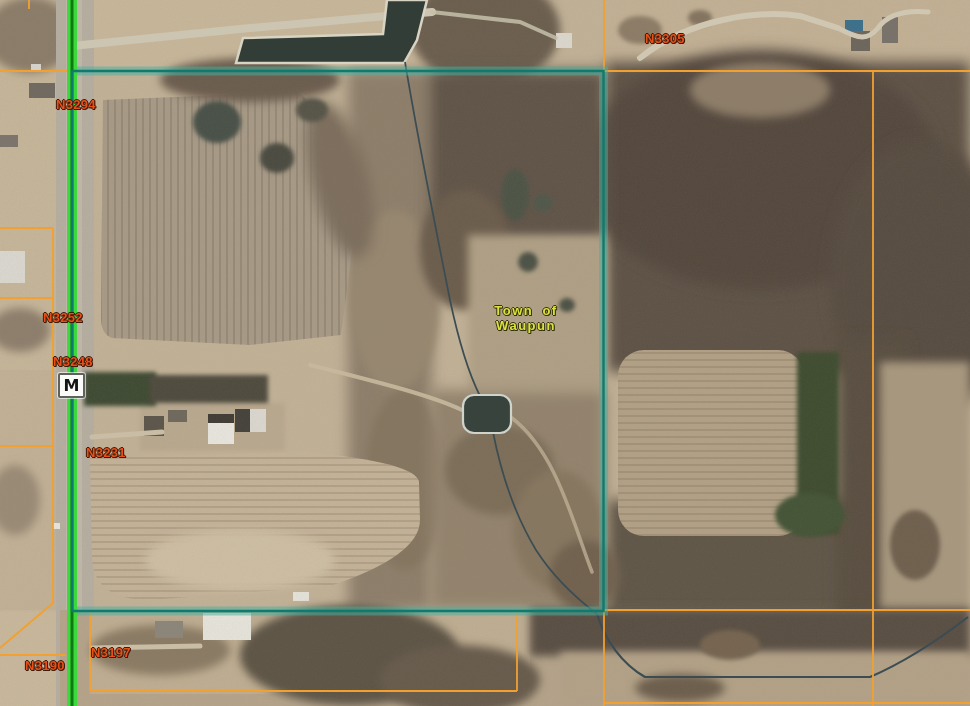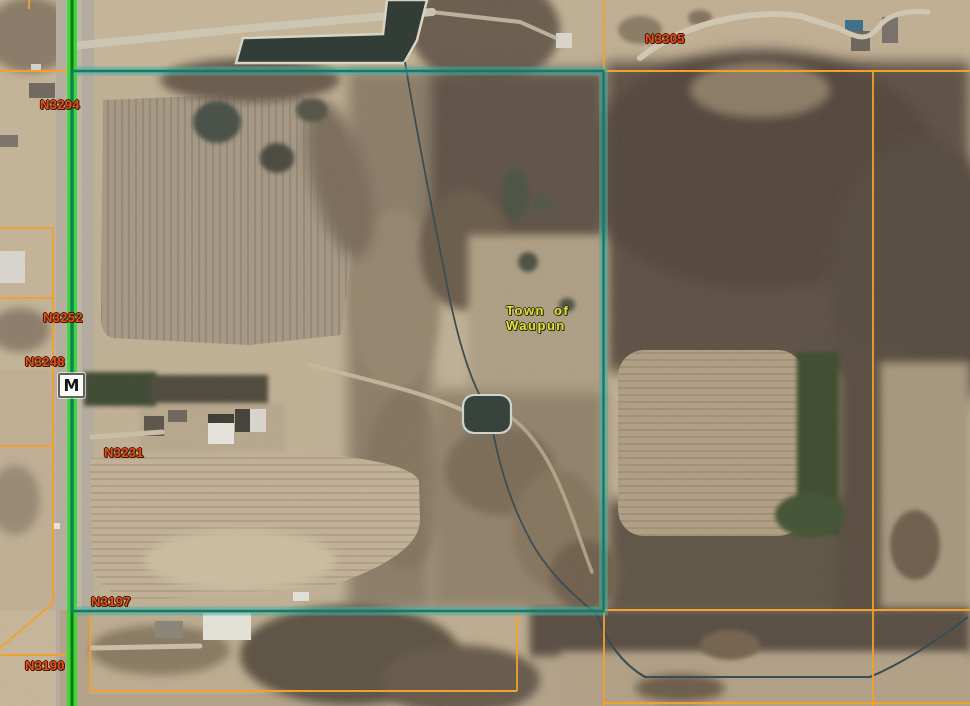--- a/index.html
+++ b/index.html
@@ -9,22 +9,22 @@
   }
   #map svg{position:absolute;left:0;top:0;}
   .addr{
     position:absolute;z-index:30;
     font:bold 13px "Liberation Sans",sans-serif;
     color:#e8501a;letter-spacing:.3px;white-space:nowrap;
     text-shadow:-1px 0 0 #3f1a08,1px 0 0 #3f1a08,0 -1px 0 #3f1a08,0 1px 0 #3f1a08,1px 1px 0 #3f1a08;
     padding-left:12px;
   }
   .town{
-    position:absolute;z-index:30;left:506px;top:303px;width:96px;
-    font:bold 13px "Liberation Sans",sans-serif;
+    position:absolute;z-index:30;left:478px;top:303px;width:96px;
+    text-align:center;font:bold 13px "Liberation Sans",sans-serif;
     color:#dde13e;letter-spacing:1.5px;word-spacing:4px;line-height:15px;
     text-shadow:-1px 0 0 #33350c,1px 0 0 #33350c,0 -1px 0 #33350c,0 1px 0 #33350c,1px 1px 0 #33350c;
   }
   .shield{
     position:absolute;z-index:30;left:58px;top:373px;width:27px;height:25px;
     background:#fafaf8;border:2px solid #60605c;border-radius:2px;
     box-sizing:border-box;display:flex;align-items:center;justify-content:center;
     box-shadow:0 0 0 1px rgba(255,255,255,.6);
   }
   .shield span{font:bold 16px "DejaVu Sans",sans-serif;color:#141414;line-height:1;}
@@ -200,25 +200,25 @@
     <path d="M72,71 H603.5 V611 H72 Z" fill="none" stroke="rgba(70,175,160,0.5)" stroke-width="9"></path>
 
     <g fill="none">
       <path d="M72,0 V706" stroke="#3cd83c" stroke-width="10"></path>
       <path d="M72,0 V706" stroke="#0e7a11" stroke-width="3"></path>
     </g>
 
     <path d="M72,71 H603.5 V611 H72 Z" fill="none" stroke="#0f7a6d" stroke-width="2.4"></path>
   </svg>
 
-  <div class="addr" style="left:28px;top:97px">N3294</div>
+  <div class="addr" style="left:44px;top:97px">N3294</div>
   <div class="addr" style="left:31px;top:310px">N3252</div>
-  <div class="addr" style="left:13px;top:354px">N3248</div>
-  <div class="addr" style="left:92px;top:445px">N3231</div>
-  <div class="addr" style="left:79px;top:594px">N3197</div>
+  <div class="addr" style="left:41px;top:354px">N3248</div>
+  <div class="addr" style="left:74px;top:445px">N3231</div>
+  <div class="addr" style="left:79px;top:645px">N3197</div>
   <div class="addr" style="left:13px;top:658px">N3190</div>
   <div class="addr" style="left:633px;top:31px">N3305</div>
 
   <div class="town">
     <div>Town of</div>
     <div>Waupun</div>
   </div>
 
   <div class="shield">
     <span>M</span>

